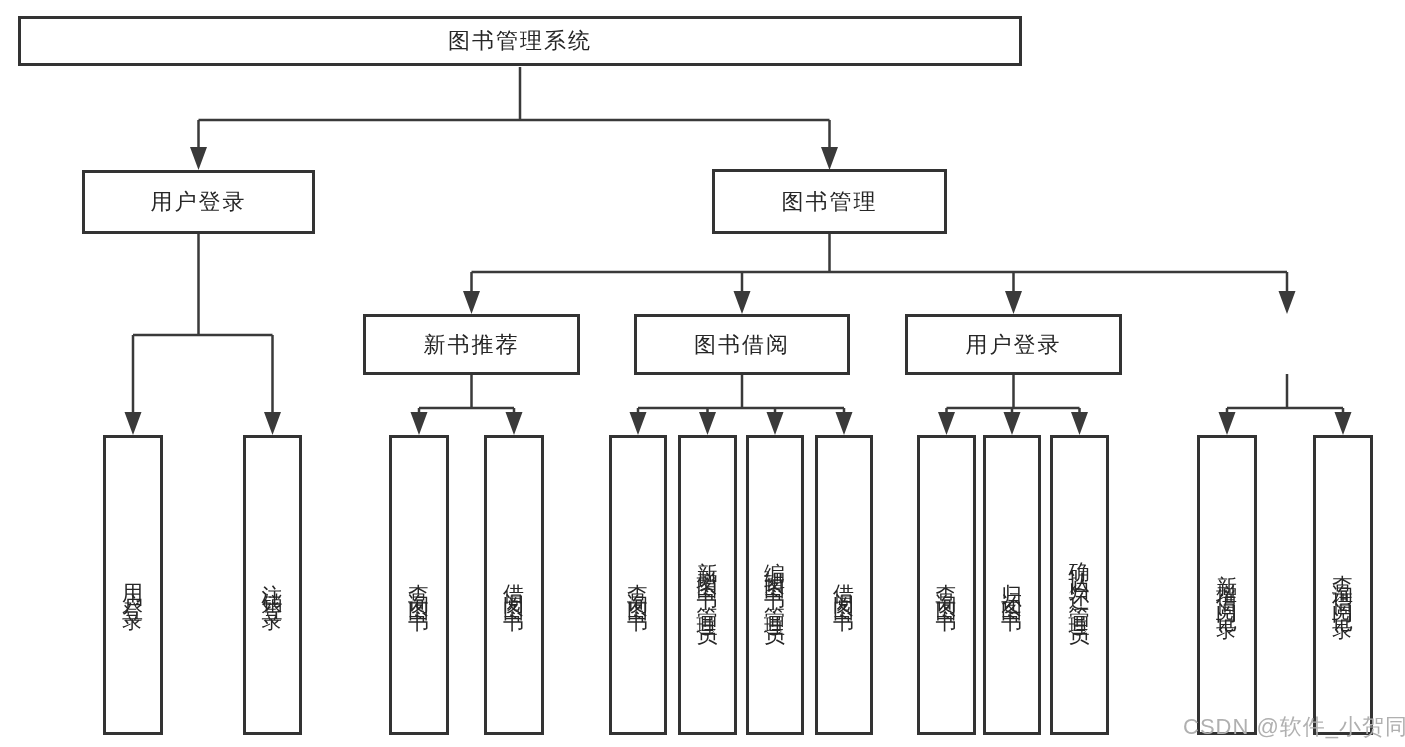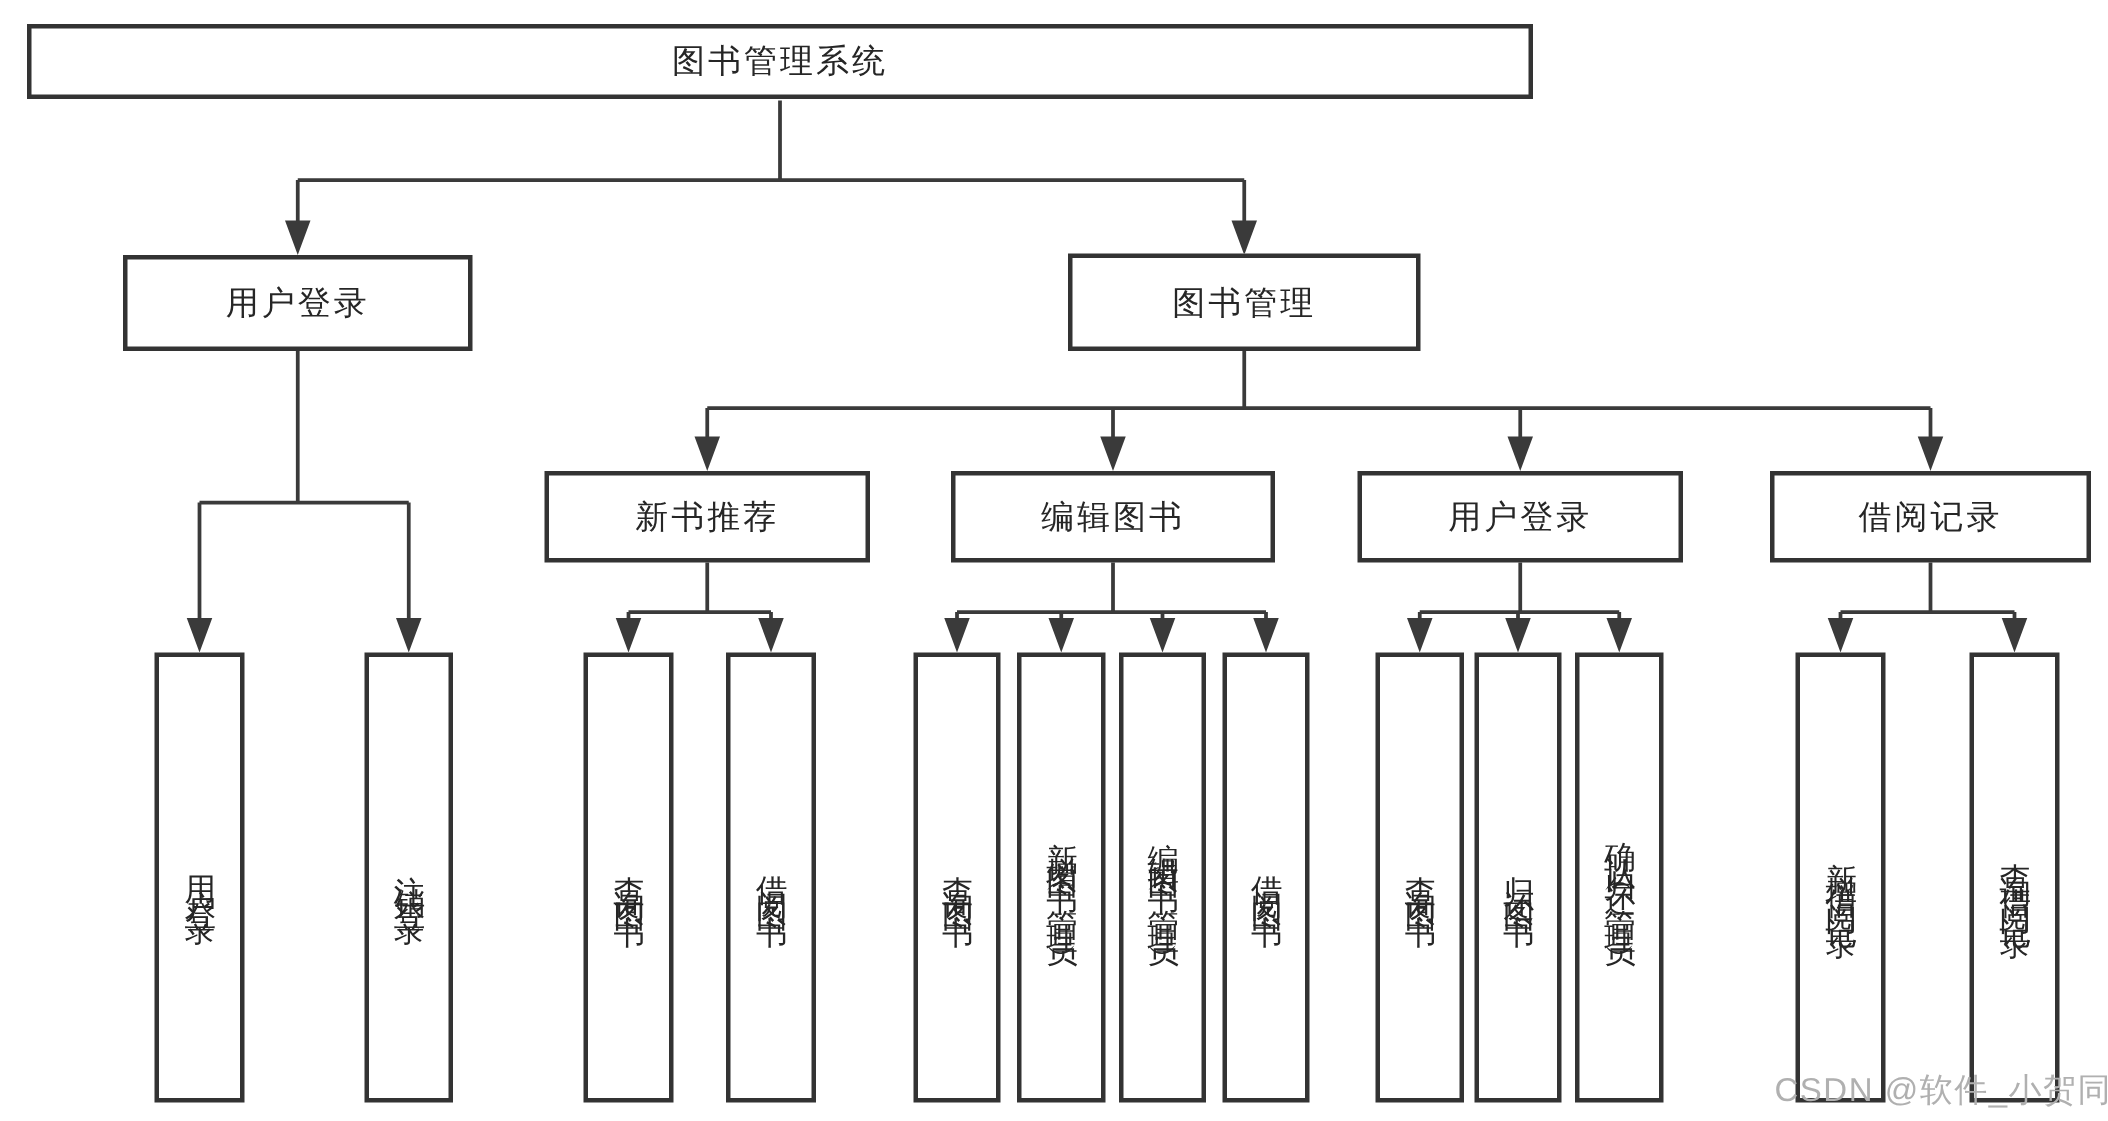--- a/index.html
+++ b/index.html
@@ -93,23 +93,22 @@
       M938 412h17l-8.5 23z M1003.5 412h17l-8.5 23z M1071 412h17l-8.5 23z
       M1218.5 412h17l-8.5 23z M1334.5 412h17l-8.5 23z"></path>
   </svg>
 
   <div class="hbox" style="left:18px; top:16px; width:1004px; height:50px">图书管理系统</div>
 
   <div class="hbox" style="left:82px; top:170px; width:233px; height:64px">用户登录</div>
   <div class="hbox" style="left:363px; top:314px; width:217px; height:61px">新书推荐</div>
 
   <div class="hbox" style="left:712px; top:169px; width:235px; height:65px">图书管理</div>
-  <div class="hbox" style="left:634px; top:314px; width:216px; height:61px">编辑图书</div>
+  <div class="hbox" style="left:634px; top:314px; width:216px; height:61px">图书借阅</div>
   <div class="hbox" style="left:905px; top:314px; width:217px; height:61px">用户登录</div>
-  <div class="hbox" style="left:1180px; top:314px; width:214px; height:61px">借阅记录</div>
 
   <div class="vbox" style="left:103px; width:60px">
     <span class="vtext">用户登录</span>
   </div>
   <div class="vbox" style="left:243px; width:59px">
     <span class="vtext">注销登录</span>
   </div>
 
   <div class="vbox" style="left:389px; width:60px">
     <span class="vtext">查询图书</span>

